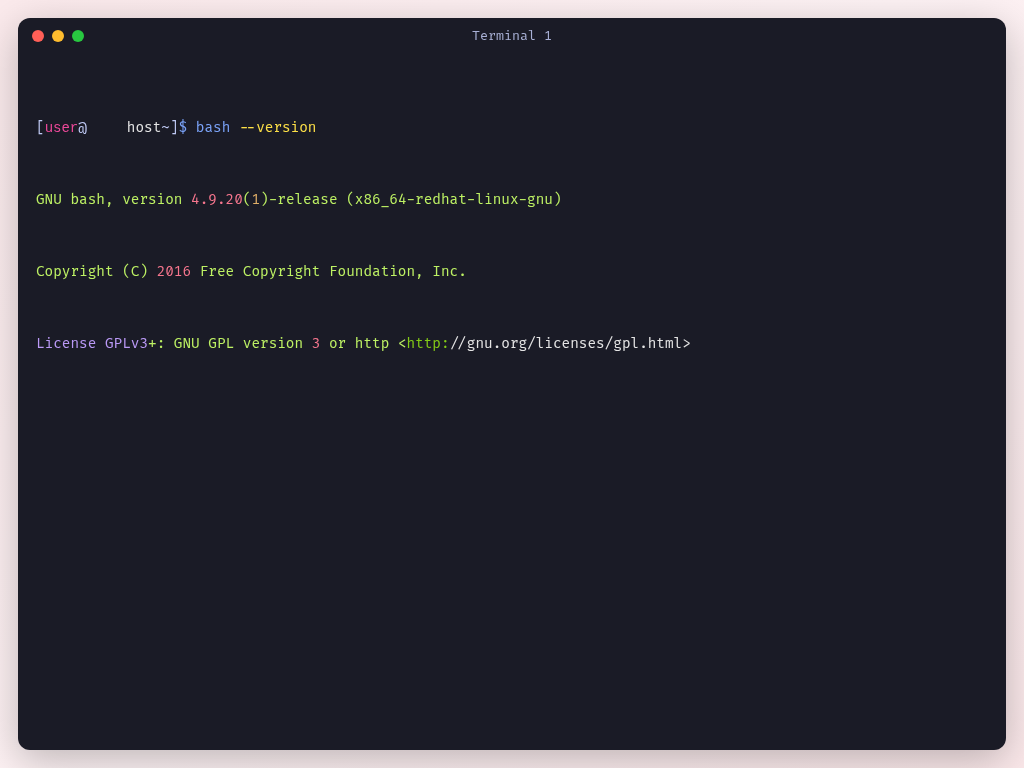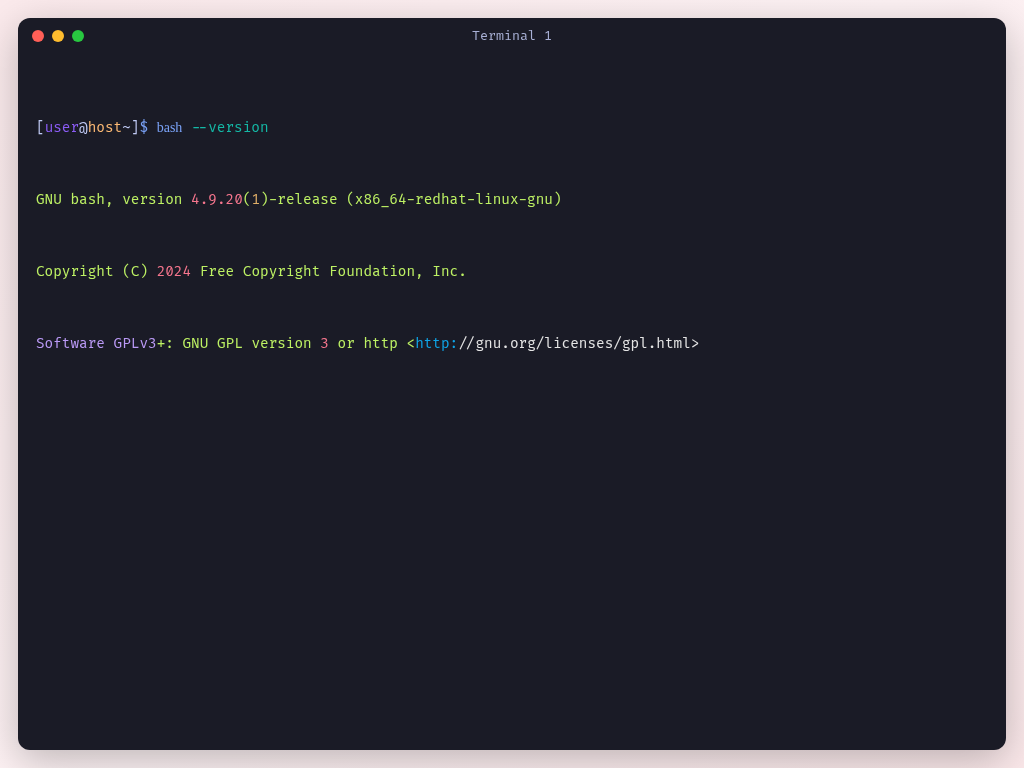--- a/index.html
+++ b/index.html
@@ -54,32 +54,32 @@
       flex: 1;
       padding: 14px 18px;
       font-size: 14px;
       line-height: 24px;
       color: #c0caf5;
       white-space: pre-wrap;
       overflow: hidden;
     }
     .line { display: block; }
     .bracket { color: #c0caf5; }
-    .user { color: #8b5cf6; }
+    .user { color: #ec4899; font-family: Liberation Mono, monospace; }
     .at { color: #c0caf5; }
-    .host { color: #fdba74; }
+    .host { color: #e5e5e5; margin-left: 40px; }
     .tilde { color: #c0caf5; }
     .dollar { color: #7aa2f7; }
-    .cmd { color: #7aa2f7; font-family: Liberation Serif, serif; }
-    .flag { color: #14b8a6; margin-top: 20px; }
+    .cmd { color: #7aa2f7; }
+    .flag { color: #fde047; margin-top: 20px; }
     .kw { color: #bb9af7; }
     .num { color: #f7768e; }
     .paren-num { color: #e0af68; }
     .norm { color: #bef264; }
-    .url-proto { color: #0ea5e9; }
+    .url-proto { color: #84cc16; }
     .comment { color: #e5e5e5; }
     .cursor {
       display: inline-block;
       width: 8px;
       height: 16px;
       background: #c0caf5;
       vertical-align: -2px;
       margin-left: 2px;
     }
   </style>
@@ -92,17 +92,17 @@
       <div class="light red"></div>
       <div class="light yellow"></div>
       <div class="light green"></div>
     </div>
     <div class="title">Terminal 1</div>
   </div>
 
   <div class="term-body">
     <span class="line"><span class="bracket">[</span><span class="user">user</span><span class="at">@</span><span class="host">host</span><span class="tilde">~</span><span class="bracket">]</span><span class="dollar">$</span> <span class="cmd">bash</span> <span class="flag">--version</span></span>
     <span class="line"><span class="norm">GNU bash, version </span><span class="num">4.9.20</span><span class="norm">(</span><span class="paren-num">1</span><span class="norm">)</span><span class="norm">-release (x86_64-redhat-linux-gnu)</span></span>
-    <span class="line"><span class="norm">Copyright (C) </span><span class="num">2024</span><span class="norm"> Free Copyright Foundation, Inc.</span></span>
-    <span class="line"><span class="kw">Software GPLv3</span><span class="norm">+: GNU GPL version </span><span class="num">3</span><span class="norm"> or http </span><span class="norm">&lt;</span><span class="url-proto">http:</span><span class="comment">//gnu.org/licenses/gpl.html&gt;</span></span>
+    <span class="line"><span class="norm">Copyright (C) </span><span class="num">2016</span><span class="norm"> Free Copyright Foundation, Inc.</span></span>
+    <span class="line"><span class="kw">License GPLv3</span><span class="norm">+: GNU GPL version </span><span class="num">3</span><span class="norm"> or http </span><span class="norm">&lt;</span><span class="url-proto">http:</span><span class="comment">//gnu.org/licenses/gpl.html&gt;</span></span>
     <span class="line"> </span>
   </div>
 </div>
 
 </body></html>

